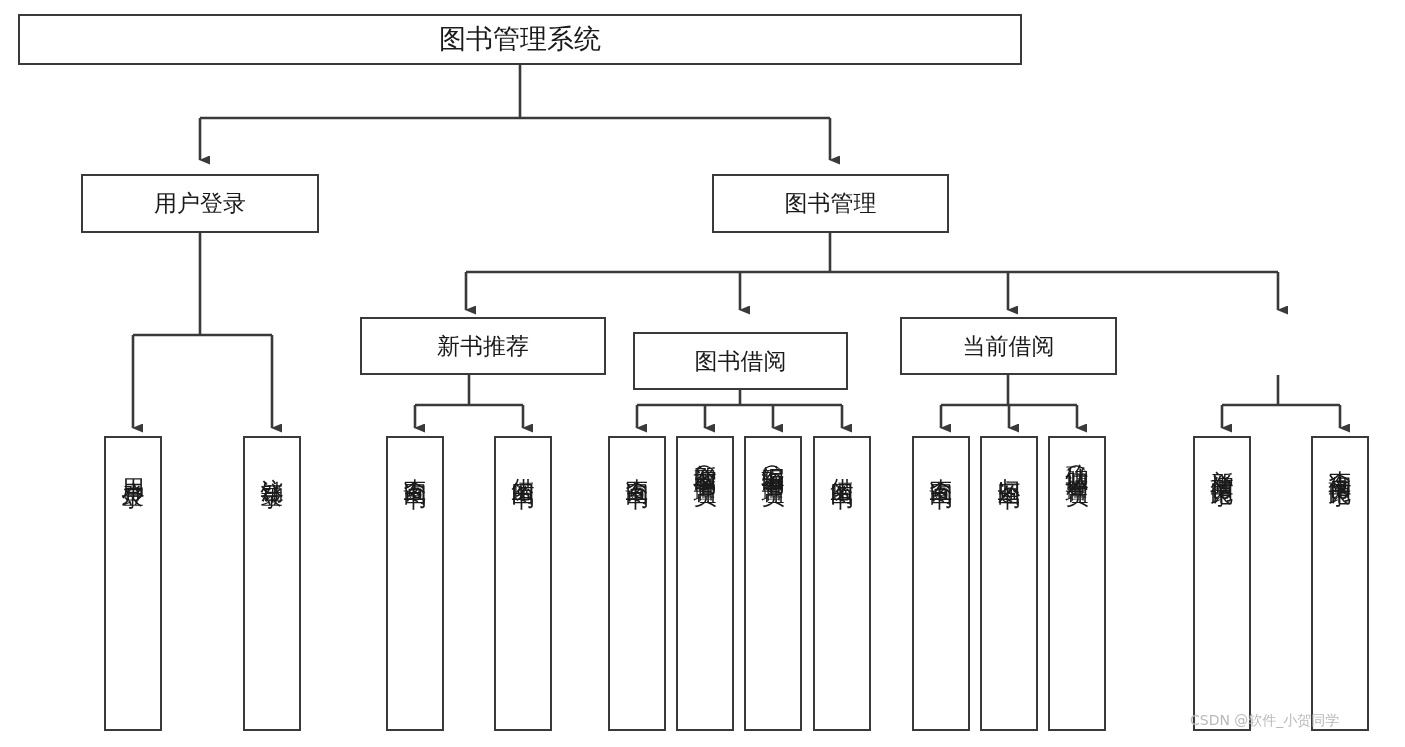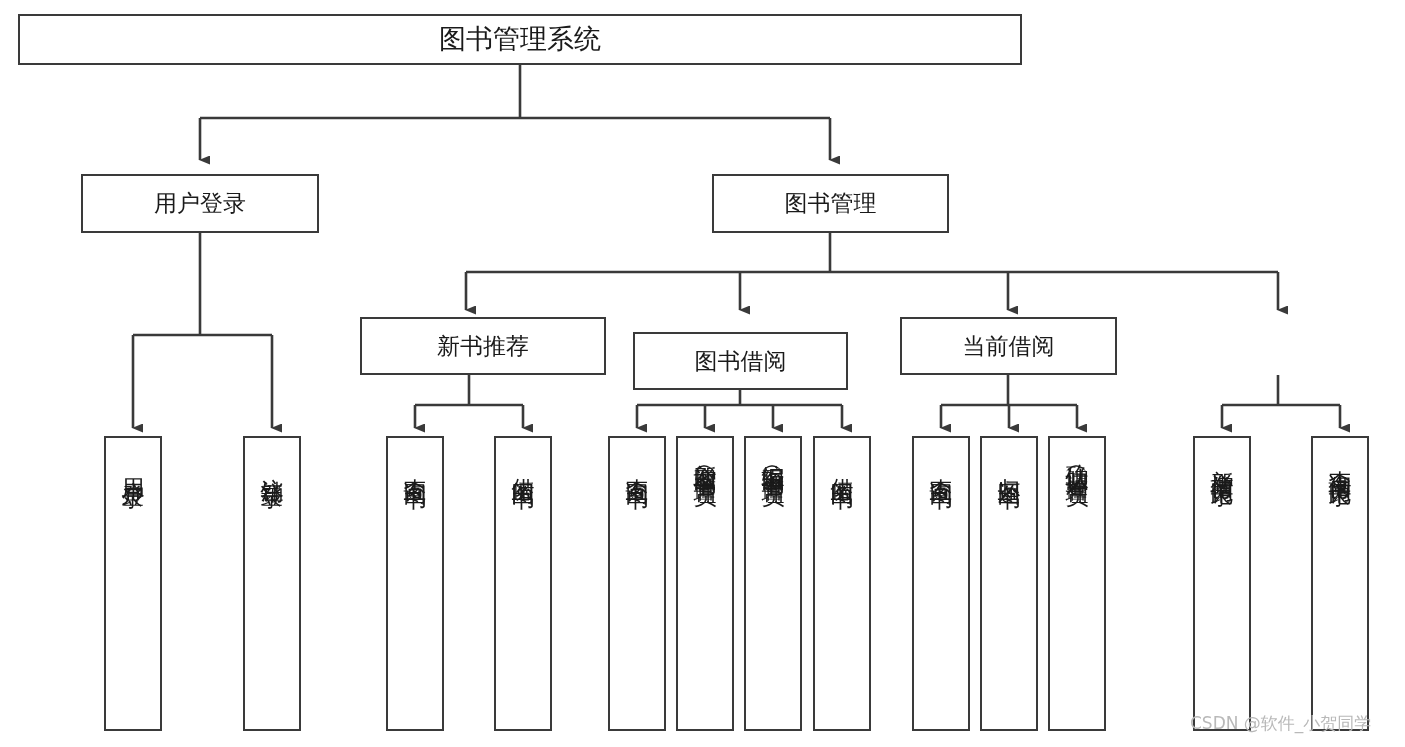--- a/index.html
+++ b/index.html
@@ -55,21 +55,21 @@
     writing-mode: vertical-rl;
     text-orientation: upright;
     font-size: 23px;
     letter-spacing: 3px;
     line-height: 1;
   }
   .watermark {
     position: absolute;
     left: 1190px;
     top: 712px;
-    font-size: 17px;
+    font-size: 14px;
     color: #b9b9b9;
     white-space: nowrap;
     z-index: 5;
     font-family: "DejaVu Sans", "Liberation Sans", sans-serif;
   }
 </style>
 </head>
 <body>
 
 <div id="diagram-root">

